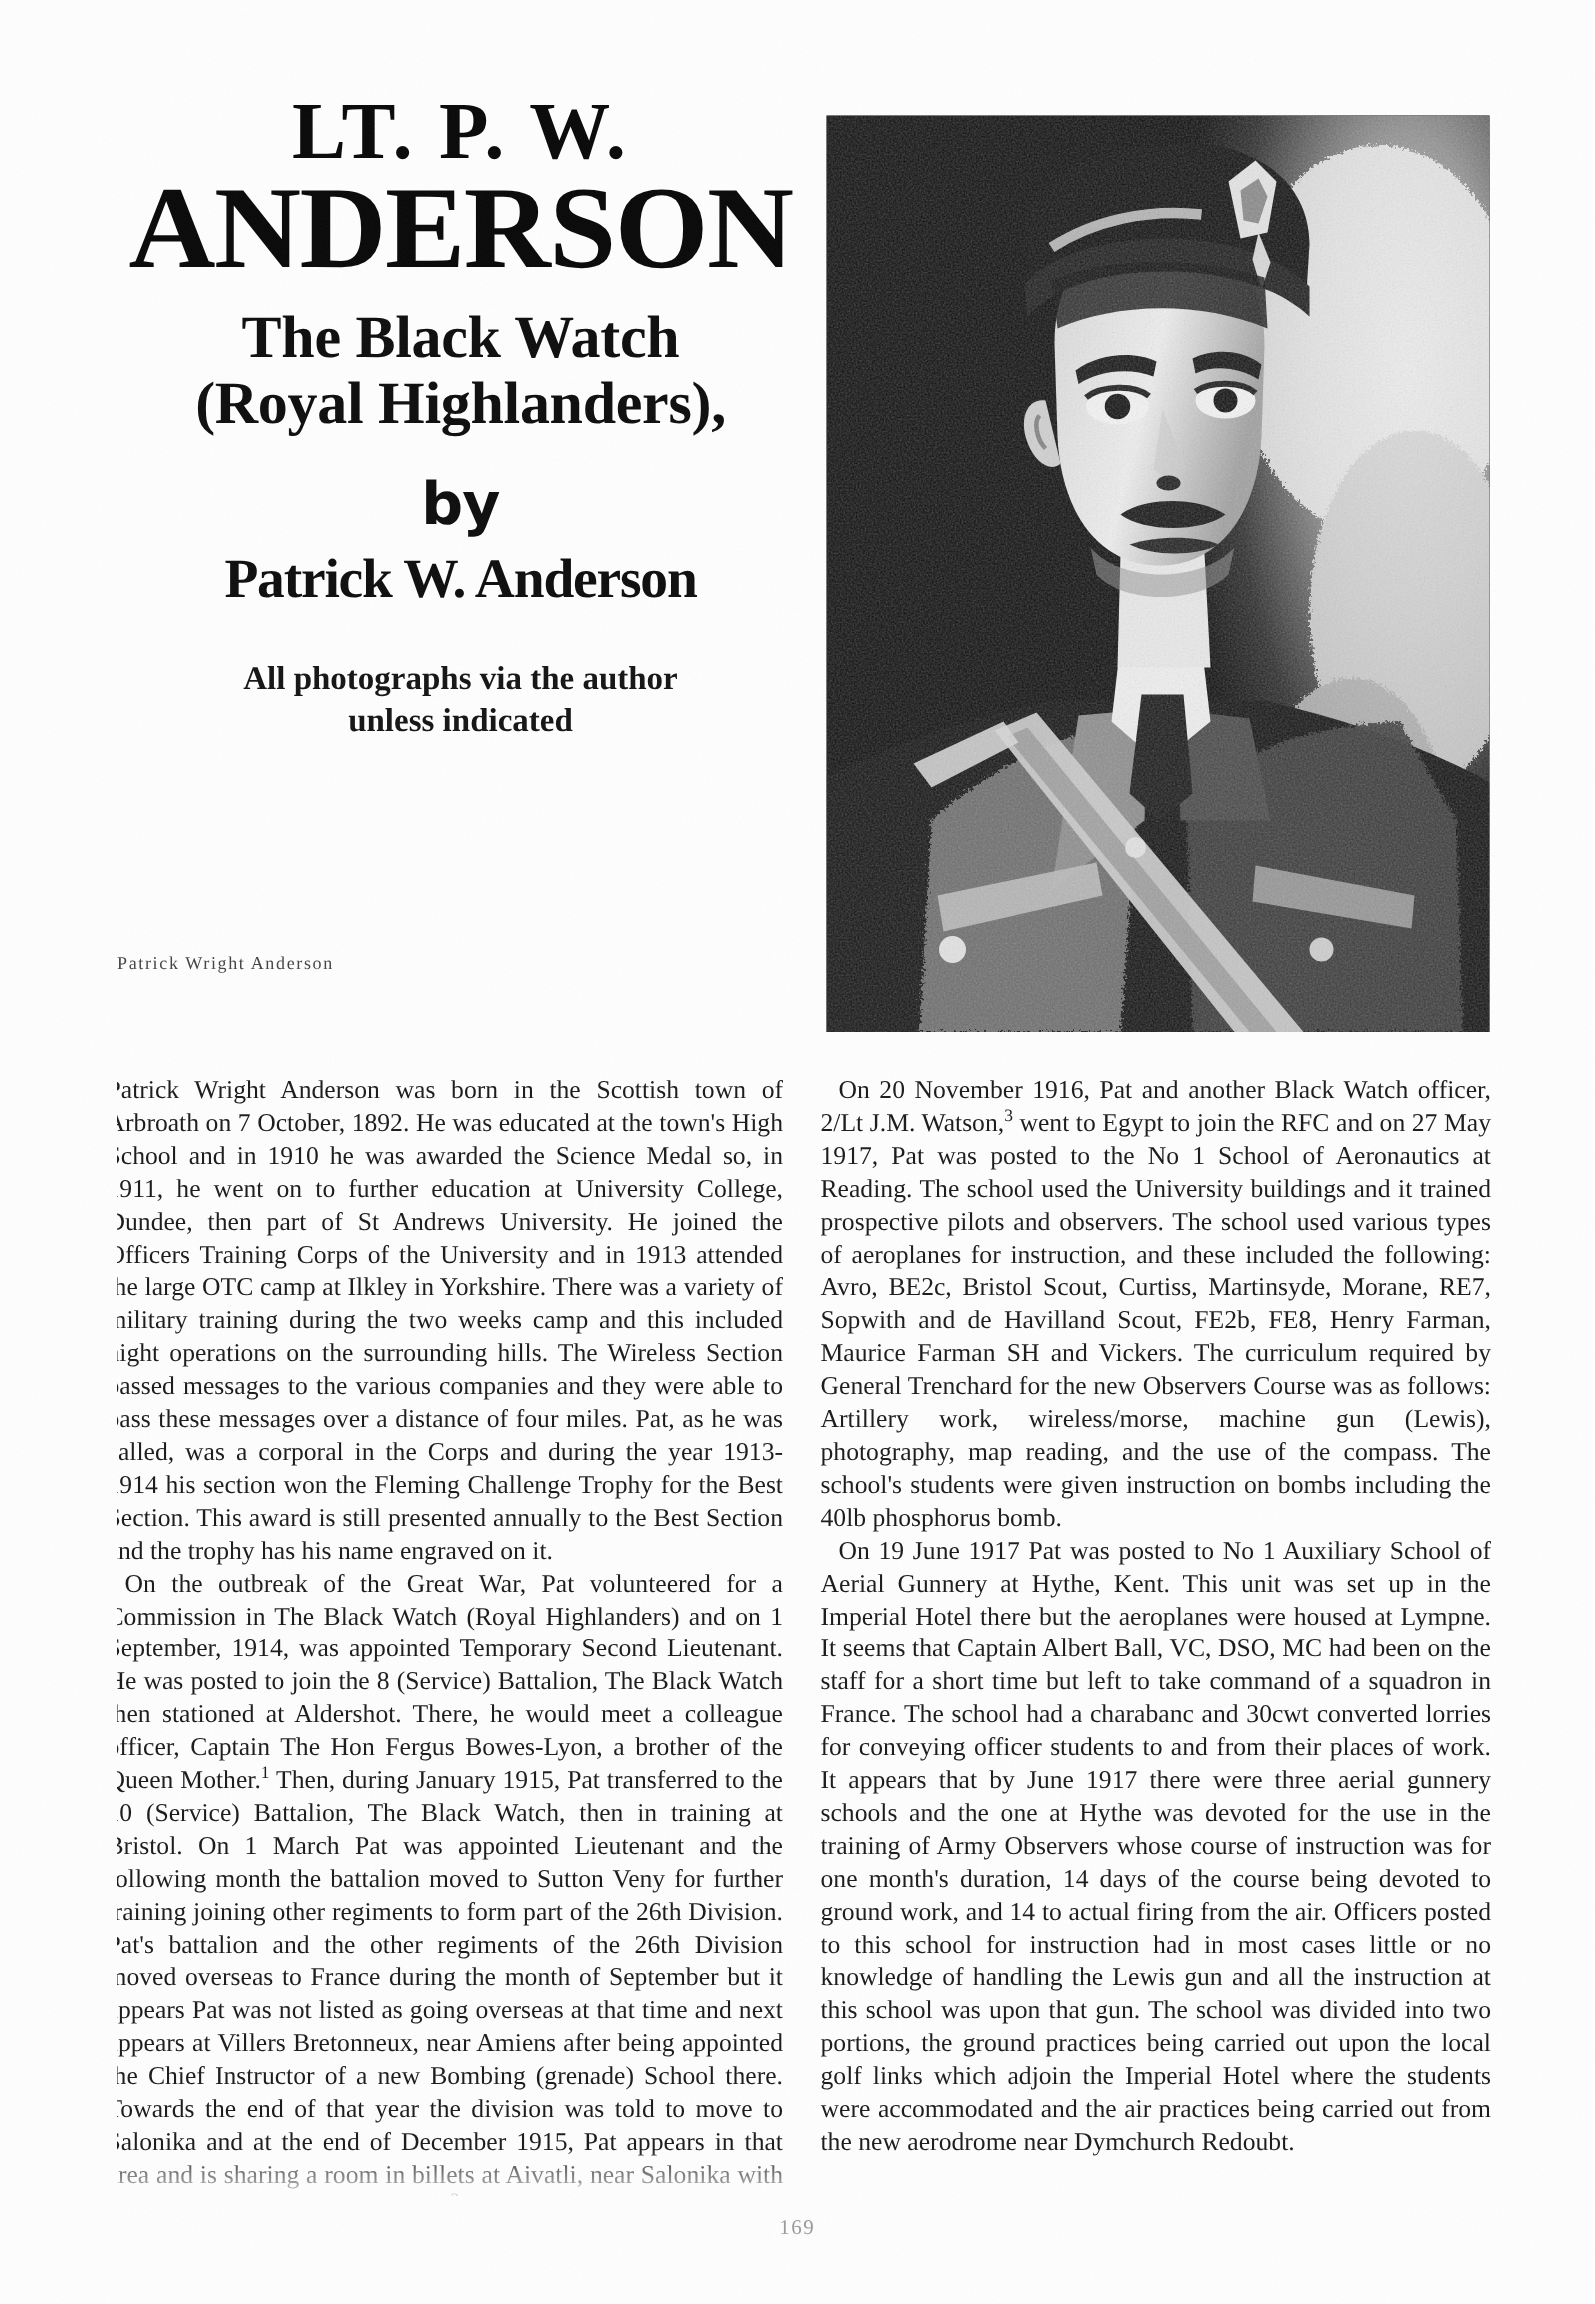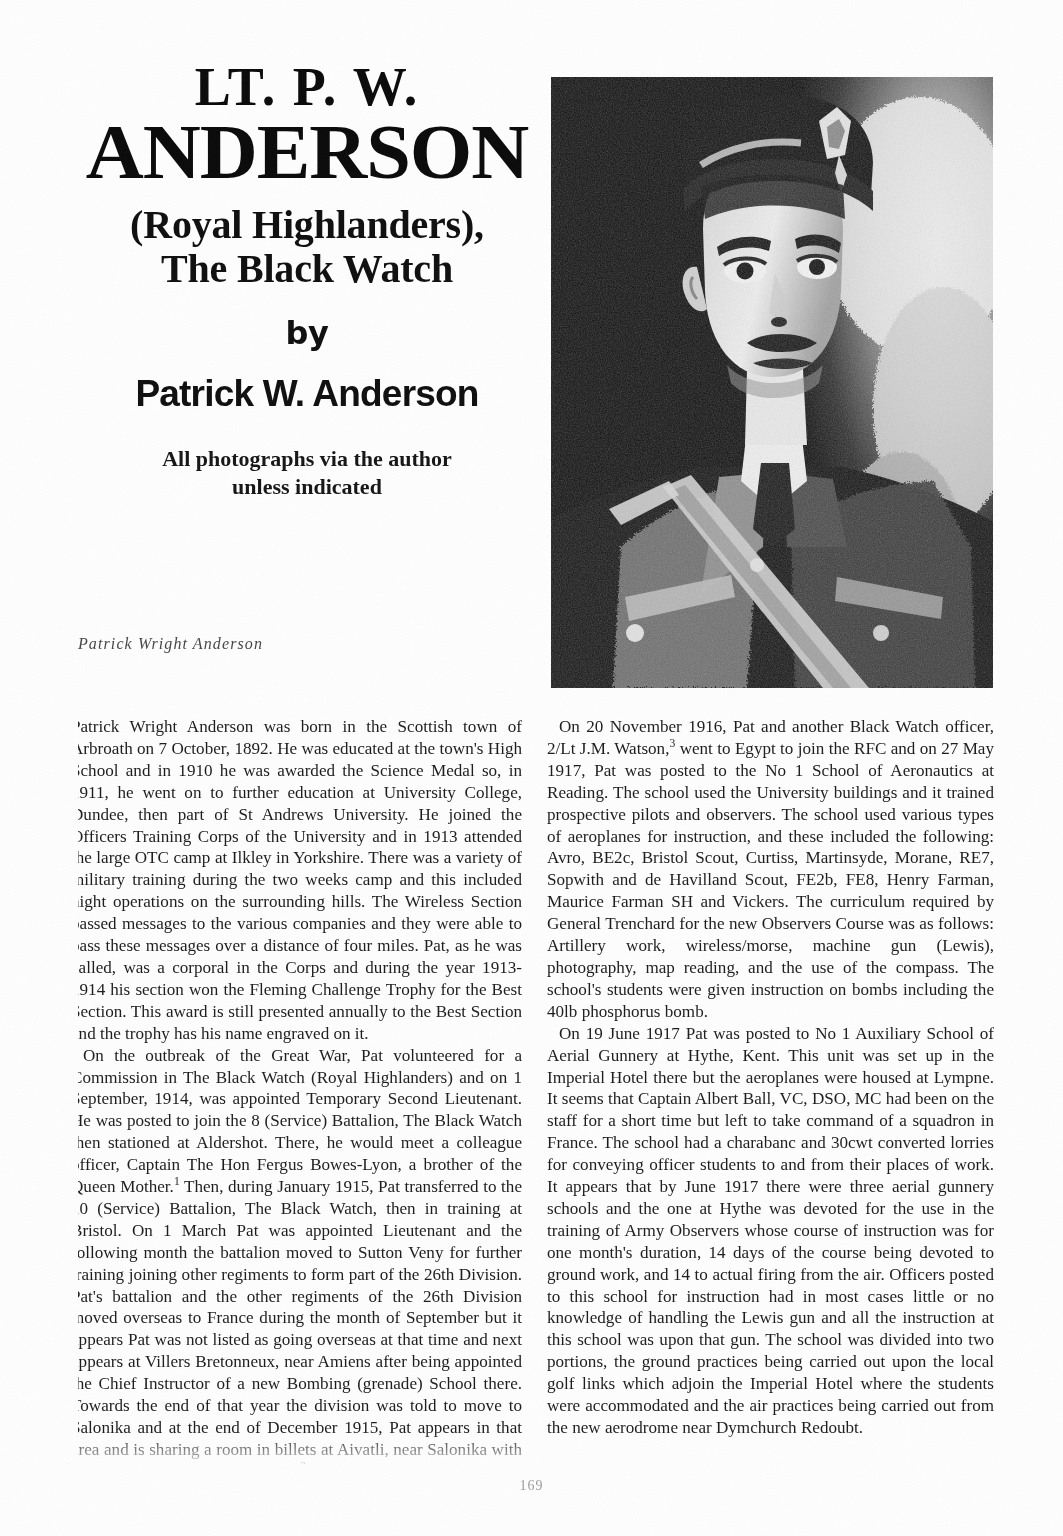--- a/index.html
+++ b/index.html
@@ -54,52 +54,51 @@
     font-size: 40px;
     line-height: 1.08;
     color: #0d0d0d;
     letter-spacing: -0.2px;
     margin-top: 14px;
   }
 
   .byword {
     font-family: "DejaVu Sans", "Liberation Sans", sans-serif;
     font-weight: bold;
-    font-size: 32px;
+    font-size: 39px;
     color: #0d0d0d;
     margin-top: 24px;
     letter-spacing: -0.5px;
   }
 
   .author {
-    font-family: Liberation Sans, sans-serif;
+    font-family: Liberation Serif, serif;
     font-weight: bold;
     font-size: 37px;
     color: #0d0d0d;
-    margin-top: 21px;
+    margin-top: 6px;
     letter-spacing: -0.8px;
   }
 
   .credit {
     font-family: "Liberation Serif", "DejaVu Serif", serif;
     font-weight: bold;
     font-size: 22px;
     line-height: 1.28;
     color: #141414;
     margin-top: 30px;
   }
 
   
   .photo-caption {
     position: absolute;
     left: 78px;
     top: 635px;
     font-family: "Liberation Serif", "DejaVu Serif", serif;
-    font-style: italic;
-    font-size: 16px;
+    font-size: 12px;
     letter-spacing: 1.1px;
     color: #2a2a2a;
     opacity: 0.88;
   }
 
   
   .photo {
     position: absolute;
     left: 551px;
     top: 77px;
@@ -193,22 +192,22 @@
 </head>
 <body>
 
 <div class="page">
 
   <div class="masthead">
     <div class="title-line title-line1">LT. P. W.</div>
     <div class="title-line title-line2">ANDERSON</div>
 
     <div class="subtitle">
+      <div>The Black Watch</div>
       <div>(Royal Highlanders),</div>
-      <div>The Black Watch</div>
     </div>
 
     <div class="byword">by</div>
     <div class="author">Patrick W. Anderson</div>
 
     <div class="credit">
       <div>All photographs via the author</div>
       <div>unless indicated</div>
     </div>
   </div>

